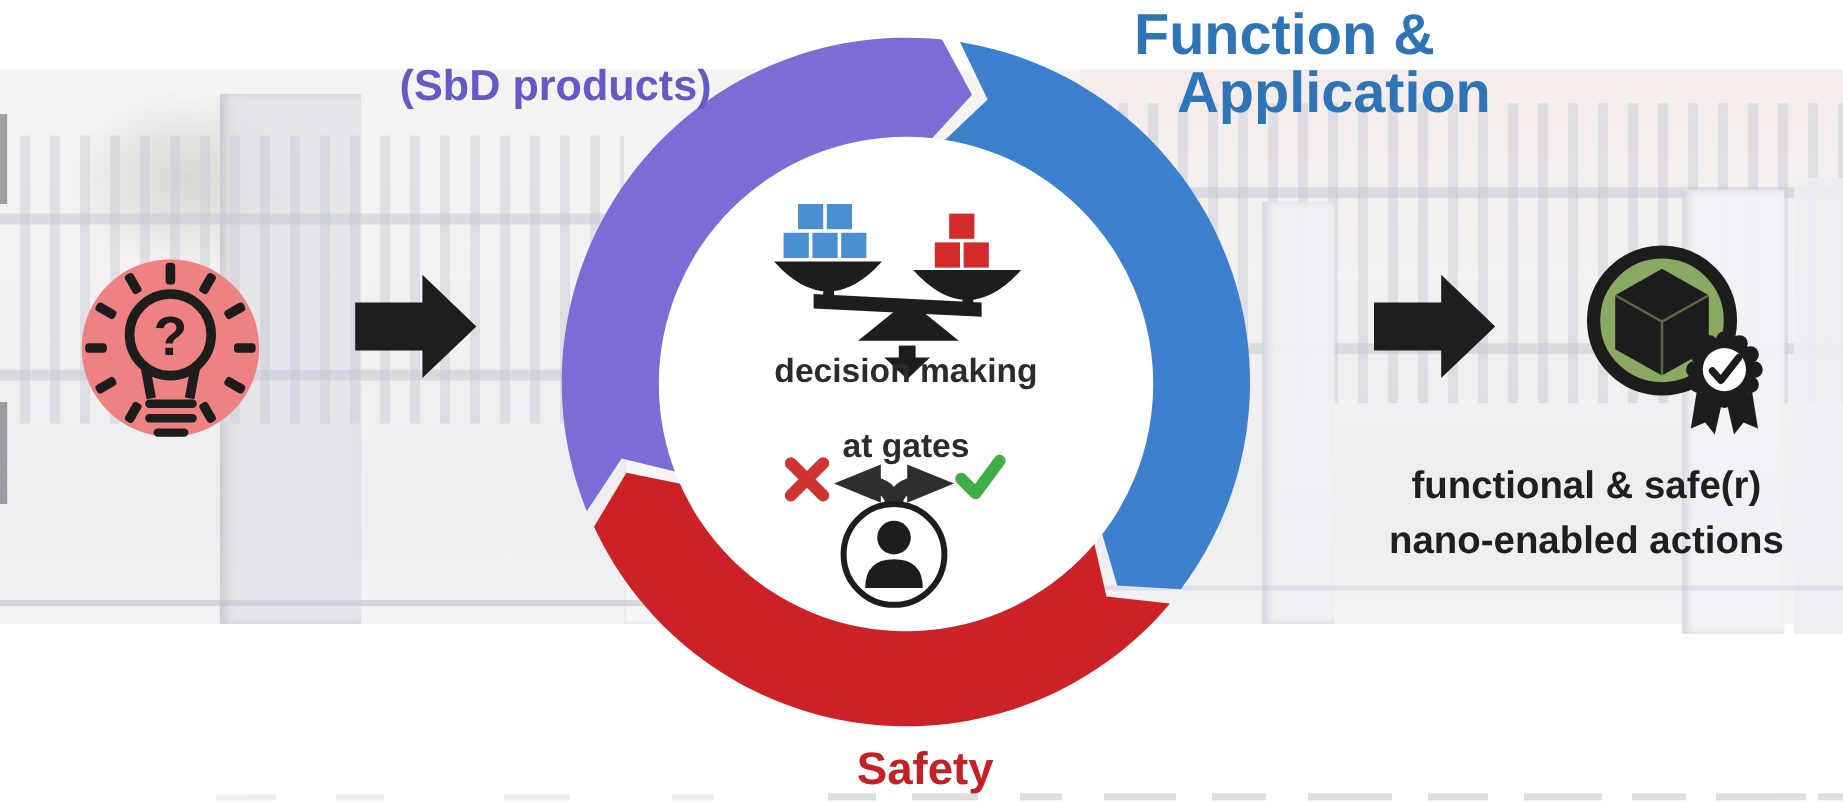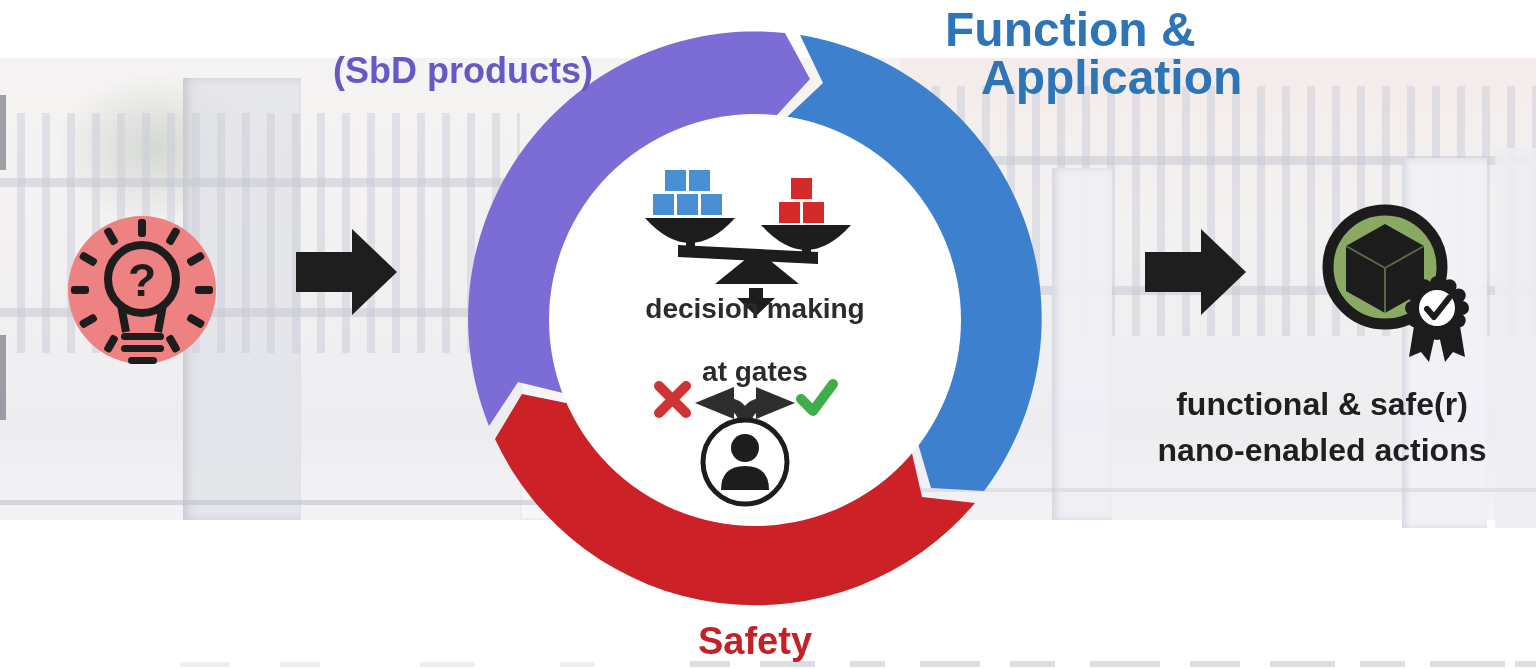--- a/index.html
+++ b/index.html
@@ -199,21 +199,21 @@
       <rect x="420" y="662" width="55" height="5"></rect>
         <rect x="560" y="662" width="35" height="5"></rect>
     </g>
   </svg>
 
   <div class="lbl sbd" style="left:333px;top:50px;">(SbD products)</div>
 
   <div class="lbl fn" style="left:945px;top:2px;">Function &amp;</div>
   <div class="lbl fn" style="left:945px;top:50px;margin-left:36px;">Application</div>
 
-  <div class="lbl safety" style="left:645px;top:620px;width:220px;text-align:center;">Safety</div>
+  <div class="lbl safety" style="left:661px;top:620px;width:220px;text-align:center;">Safety</div>
 
   <div class="lbl center-txt" style="left:555px;top:293px;width:400px;">decision making</div>
   <div class="lbl center-txt" style="left:555px;top:356px;width:400px;">at gates</div>
 
   <div class="lbl result" style="left:1122px;top:386px;width:400px;">functional &amp; safe(r)</div>
   <div class="lbl result" style="left:1122px;top:432px;width:400px;">nano-enabled actions</div>
 
 </div>
 
 </body></html>

